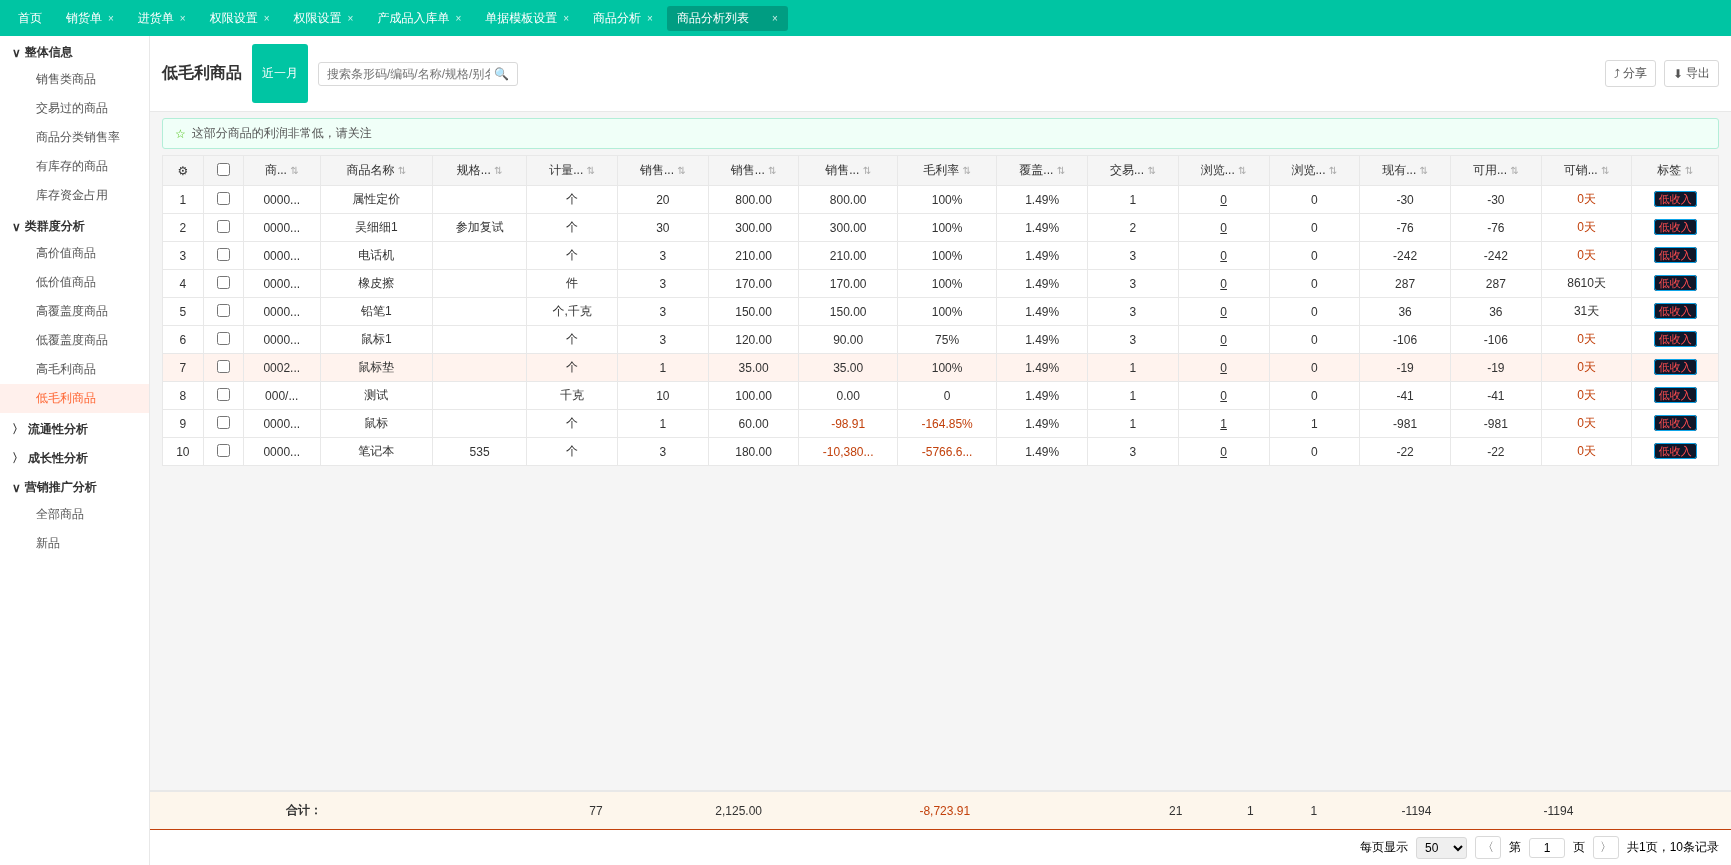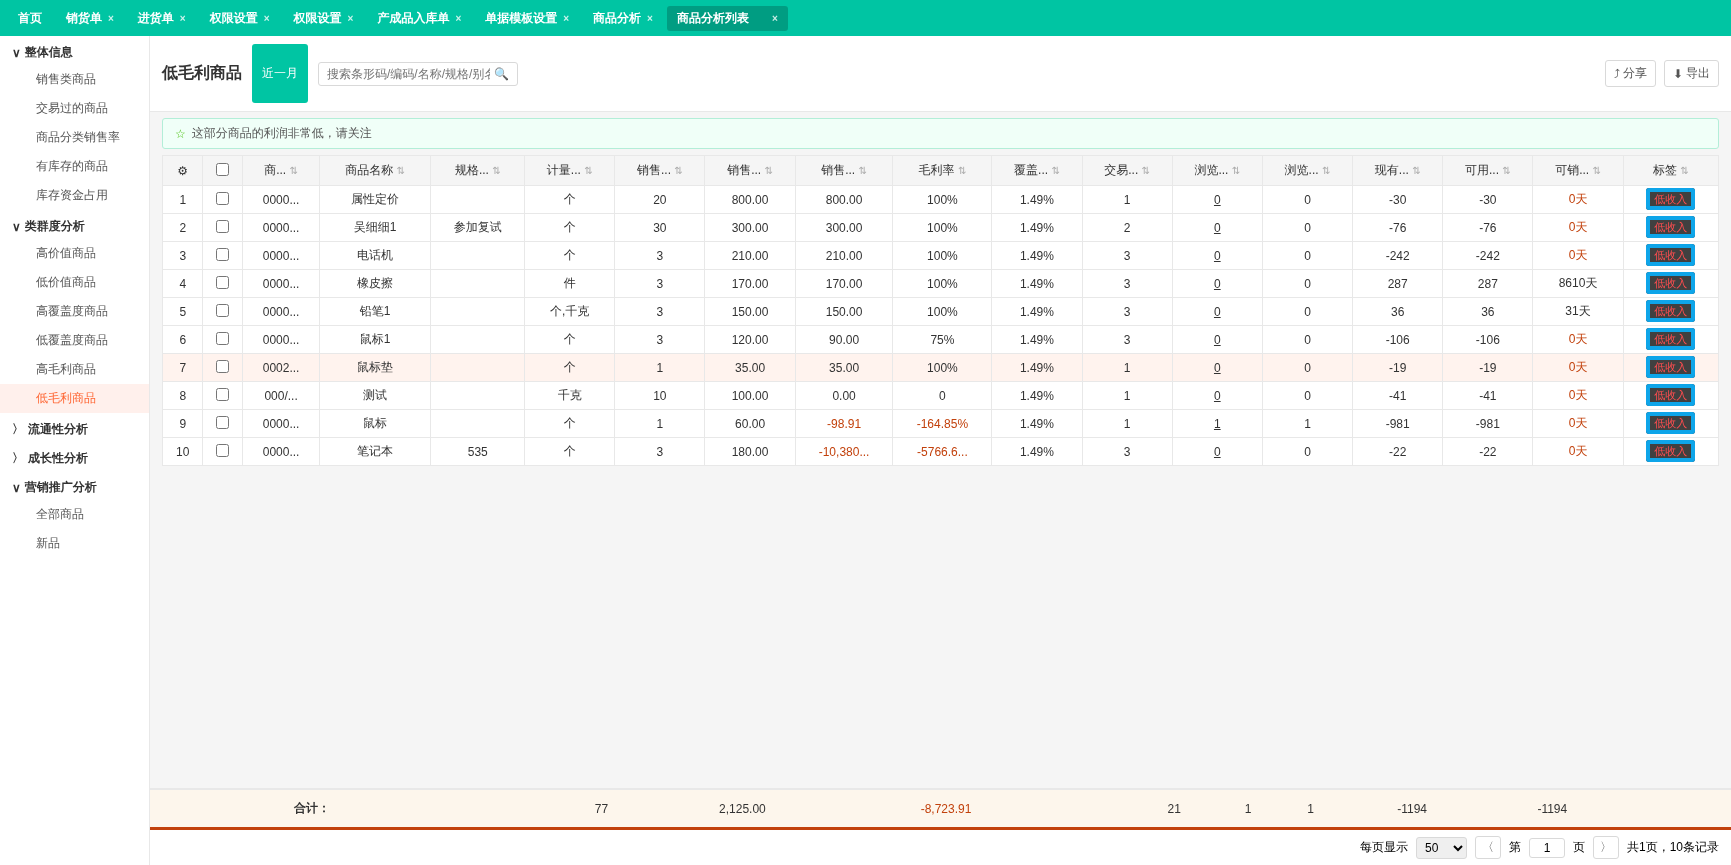--- a/index.html
+++ b/index.html
@@ -16,21 +16,20 @@
     }
     .nav-item {
       color: #fff;
       padding: 4px 10px;
       cursor: pointer;
       border-radius: 3px;
       white-space: nowrap;
       display: flex;
       align-items: center;
       gap: 3px;
-      font-weight: bold;
     }
     .nav-item.active { background: rgba(0,0,0,0.15); }
     .nav-item .close-x { font-size: 10px; margin-left: 3px; opacity: 0.8; }
 
     
     .main-layout {
       display: flex;
       height: calc(100vh - 36px);
     }
 
@@ -166,46 +165,46 @@
     }
     th .sort-icon { color: #aaa; font-size: 10px; }
     td {
       border: 1px solid #e8e8e8;
       padding: 5px 6px;
       text-align: center;
       color: #333;
       white-space: nowrap;
     }
     tr.highlighted td { background: #fff3ee; }
-    .tag-low-income { background: #404040; color: #ff4d4f; border: 4px solid #0ea5e9; border-radius: 3px; padding: 1px 4px; font-size: 11px; }
+    .tag-low-income { background: #0f172a; color: #ff4d4f; border: 1px solid #0ea5e9; border-radius: 3px; padding: 1px 4px; font-size: 11px; }
     .underline-0 { text-decoration: underline; }
     .red-text { color: #c2410c; }
 
     
     .footer-total {
       background: #fdf6ec;
       border-top: 2px solid #e8e8e8;
-      padding: 6px 28px;
+      padding: 6px 20px;
       display: flex;
       align-items: center;
       gap: 0;
     }
     .footer-total table {
       background: #fdf6ec;
     }
     .footer-total td {
       background: #fdf6ec;
       border: none;
       padding: 4px 6px;
     }
 
     
     .pagination-bar {
       background: #fff;
-      border-top: 3px solid #c2410c;
+      border-top: 1px solid #c2410c;
       padding: 6px 12px;
       display: flex;
       align-items: center;
       justify-content: flex-end;
       gap: 8px;
     }
     .pagination-bar select {
       border: 1px solid #d9d9d9;
       border-radius: 3px;
       padding: 2px 4px;

